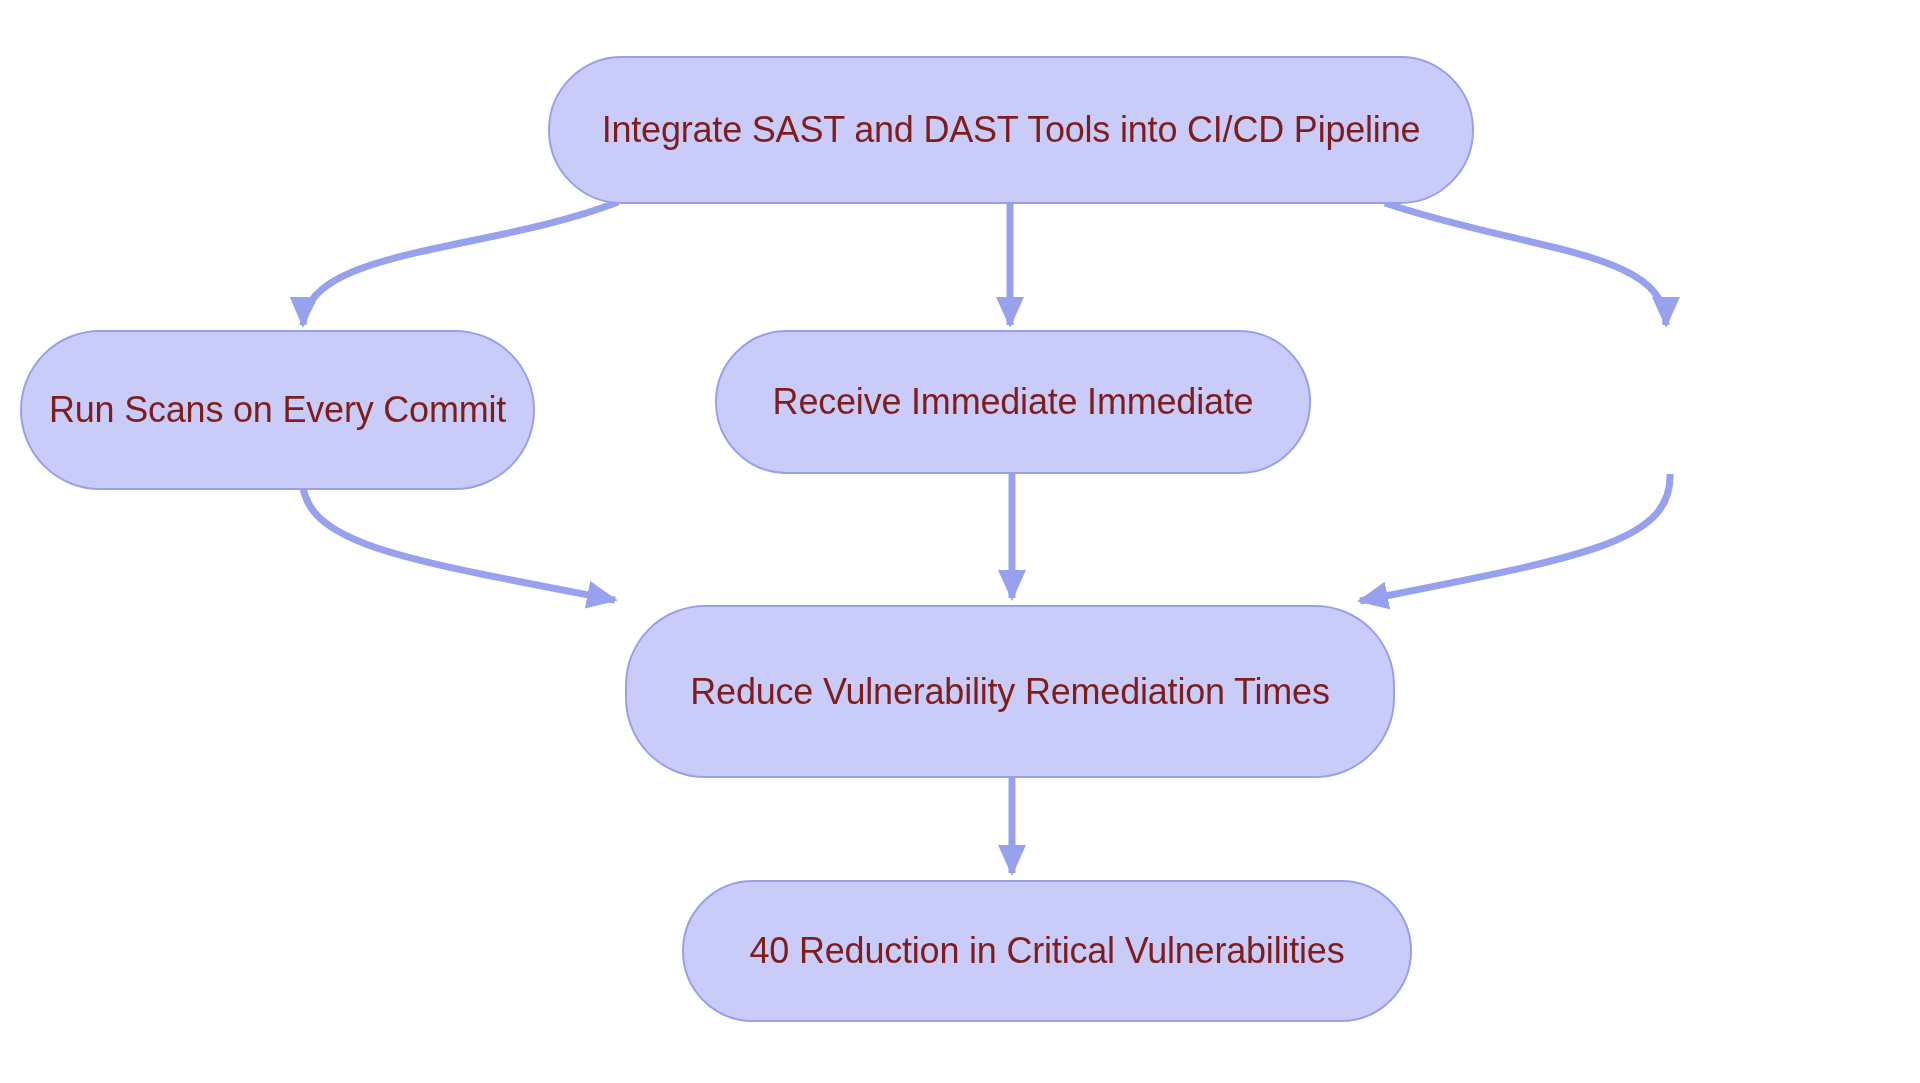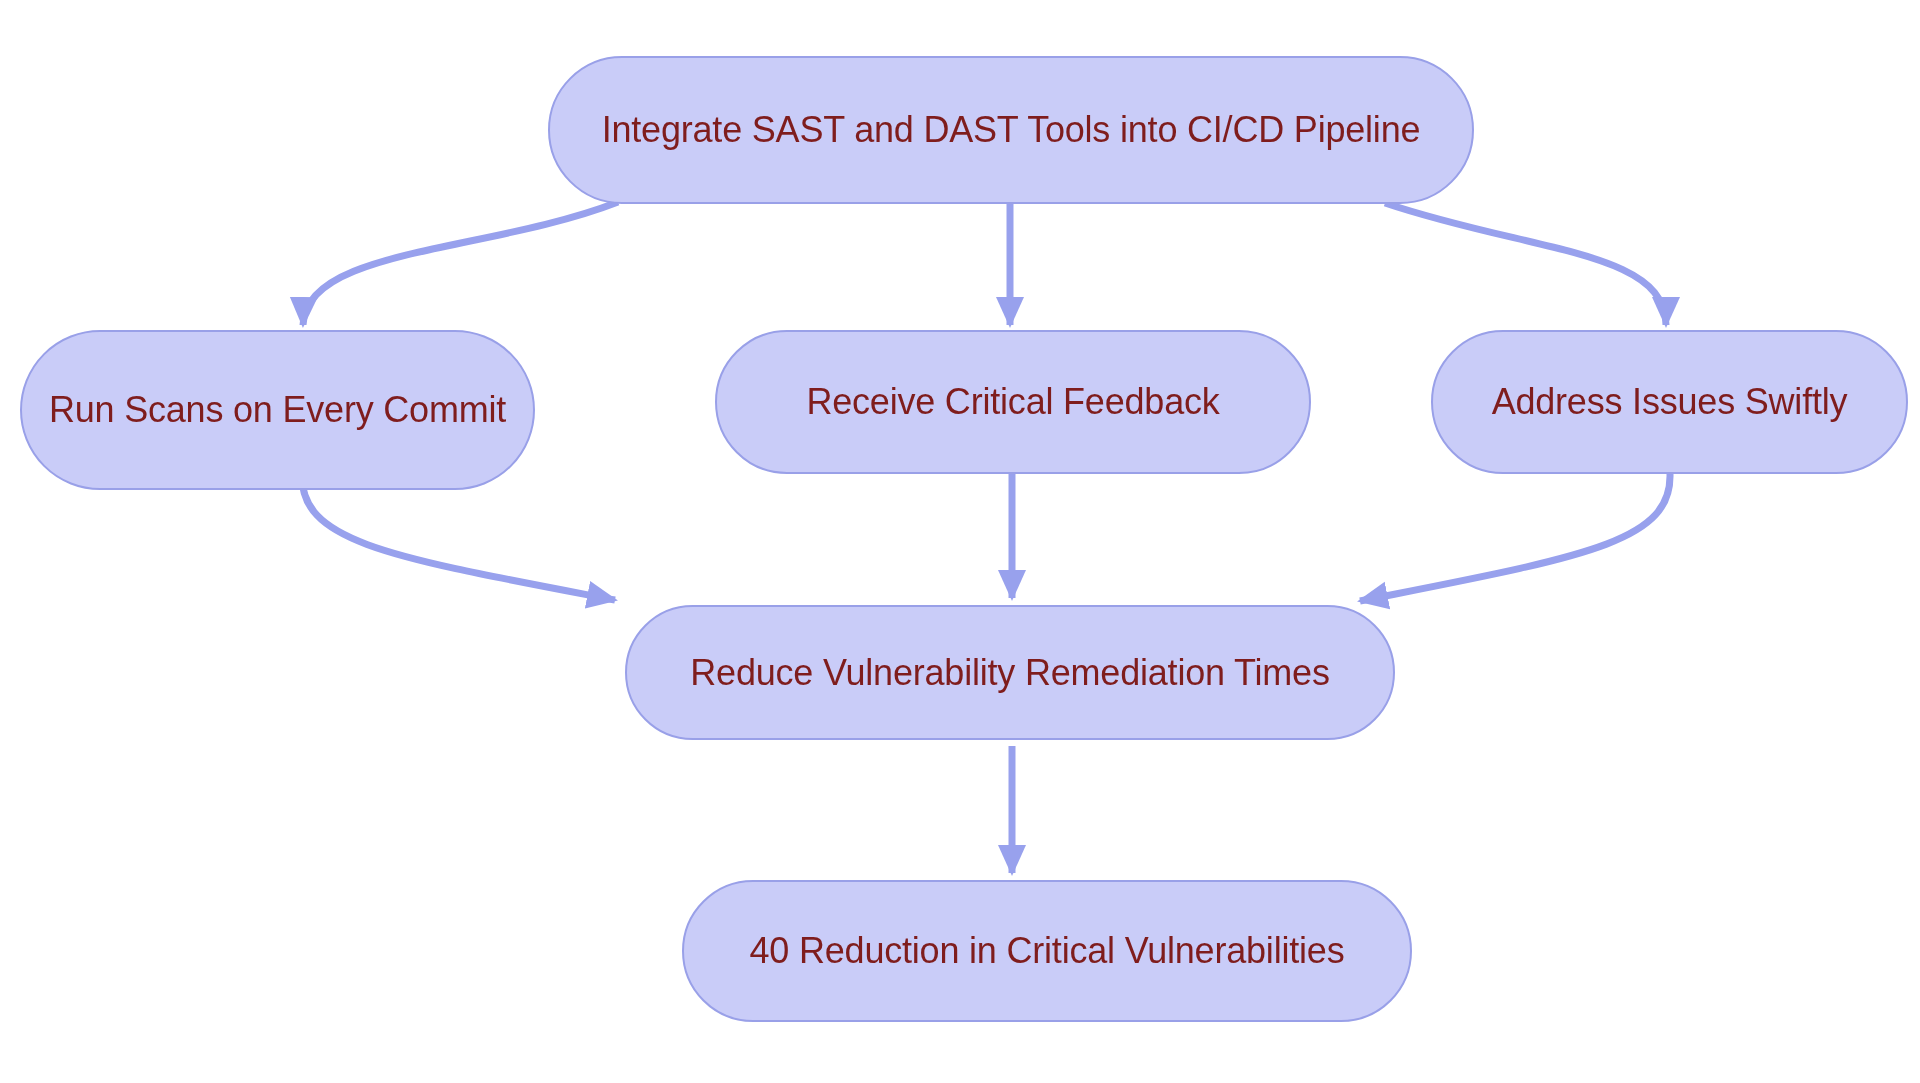--- a/index.html
+++ b/index.html
@@ -28,21 +28,21 @@
     text-align: center;
     color: #7f1d1d;
     font-size: 36px;
     letter-spacing: -0.2px;
     white-space: nowrap;
   }
   .node-top     { left: 548px;  top: 56px;  width: 926px; height: 148px; }
   .node-left    { left: 20px;   top: 330px; width: 515px; height: 160px; }
   .node-center  { left: 715px;  top: 330px; width: 596px; height: 144px; }
   .node-right   { left: 1431px; top: 330px; width: 477px; height: 144px; }
-  .node-reduce  { left: 625px;  top: 605px; width: 770px; height: 135px; align-items: center; }
+  .node-reduce  { left: 625px;  top: 605px; width: 770px; height: 173px; align-items: center; }
   .node-result  { left: 682px;  top: 880px; width: 730px; height: 142px; }
   .edge-path {
     fill: none;
     stroke: #98a1ed;
     stroke-width: 7;
   }
 </style>
 </head>
 <body>
 
@@ -66,26 +66,23 @@
 
   <div class="node node-top">
     <span>Integrate SAST and DAST Tools into CI/CD Pipeline</span>
   </div>
 
   <div class="node node-left">
     <span>Run Scans on Every Commit</span>
   </div>
 
   <div class="node node-center">
-    <span>Receive Critical Feedback</span>
+    <span>Receive Immediate Immediate</span>
   </div>
 
-  <div class="node node-right">
-    <span>Address Issues Swiftly</span>
-  </div>
 
   <div class="node node-reduce">
     <span>Reduce Vulnerability Remediation Times</span>
   </div>
 
   <div class="node node-result">
     <span>40 Reduction in Critical Vulnerabilities</span>
   </div>
 
 </div>

